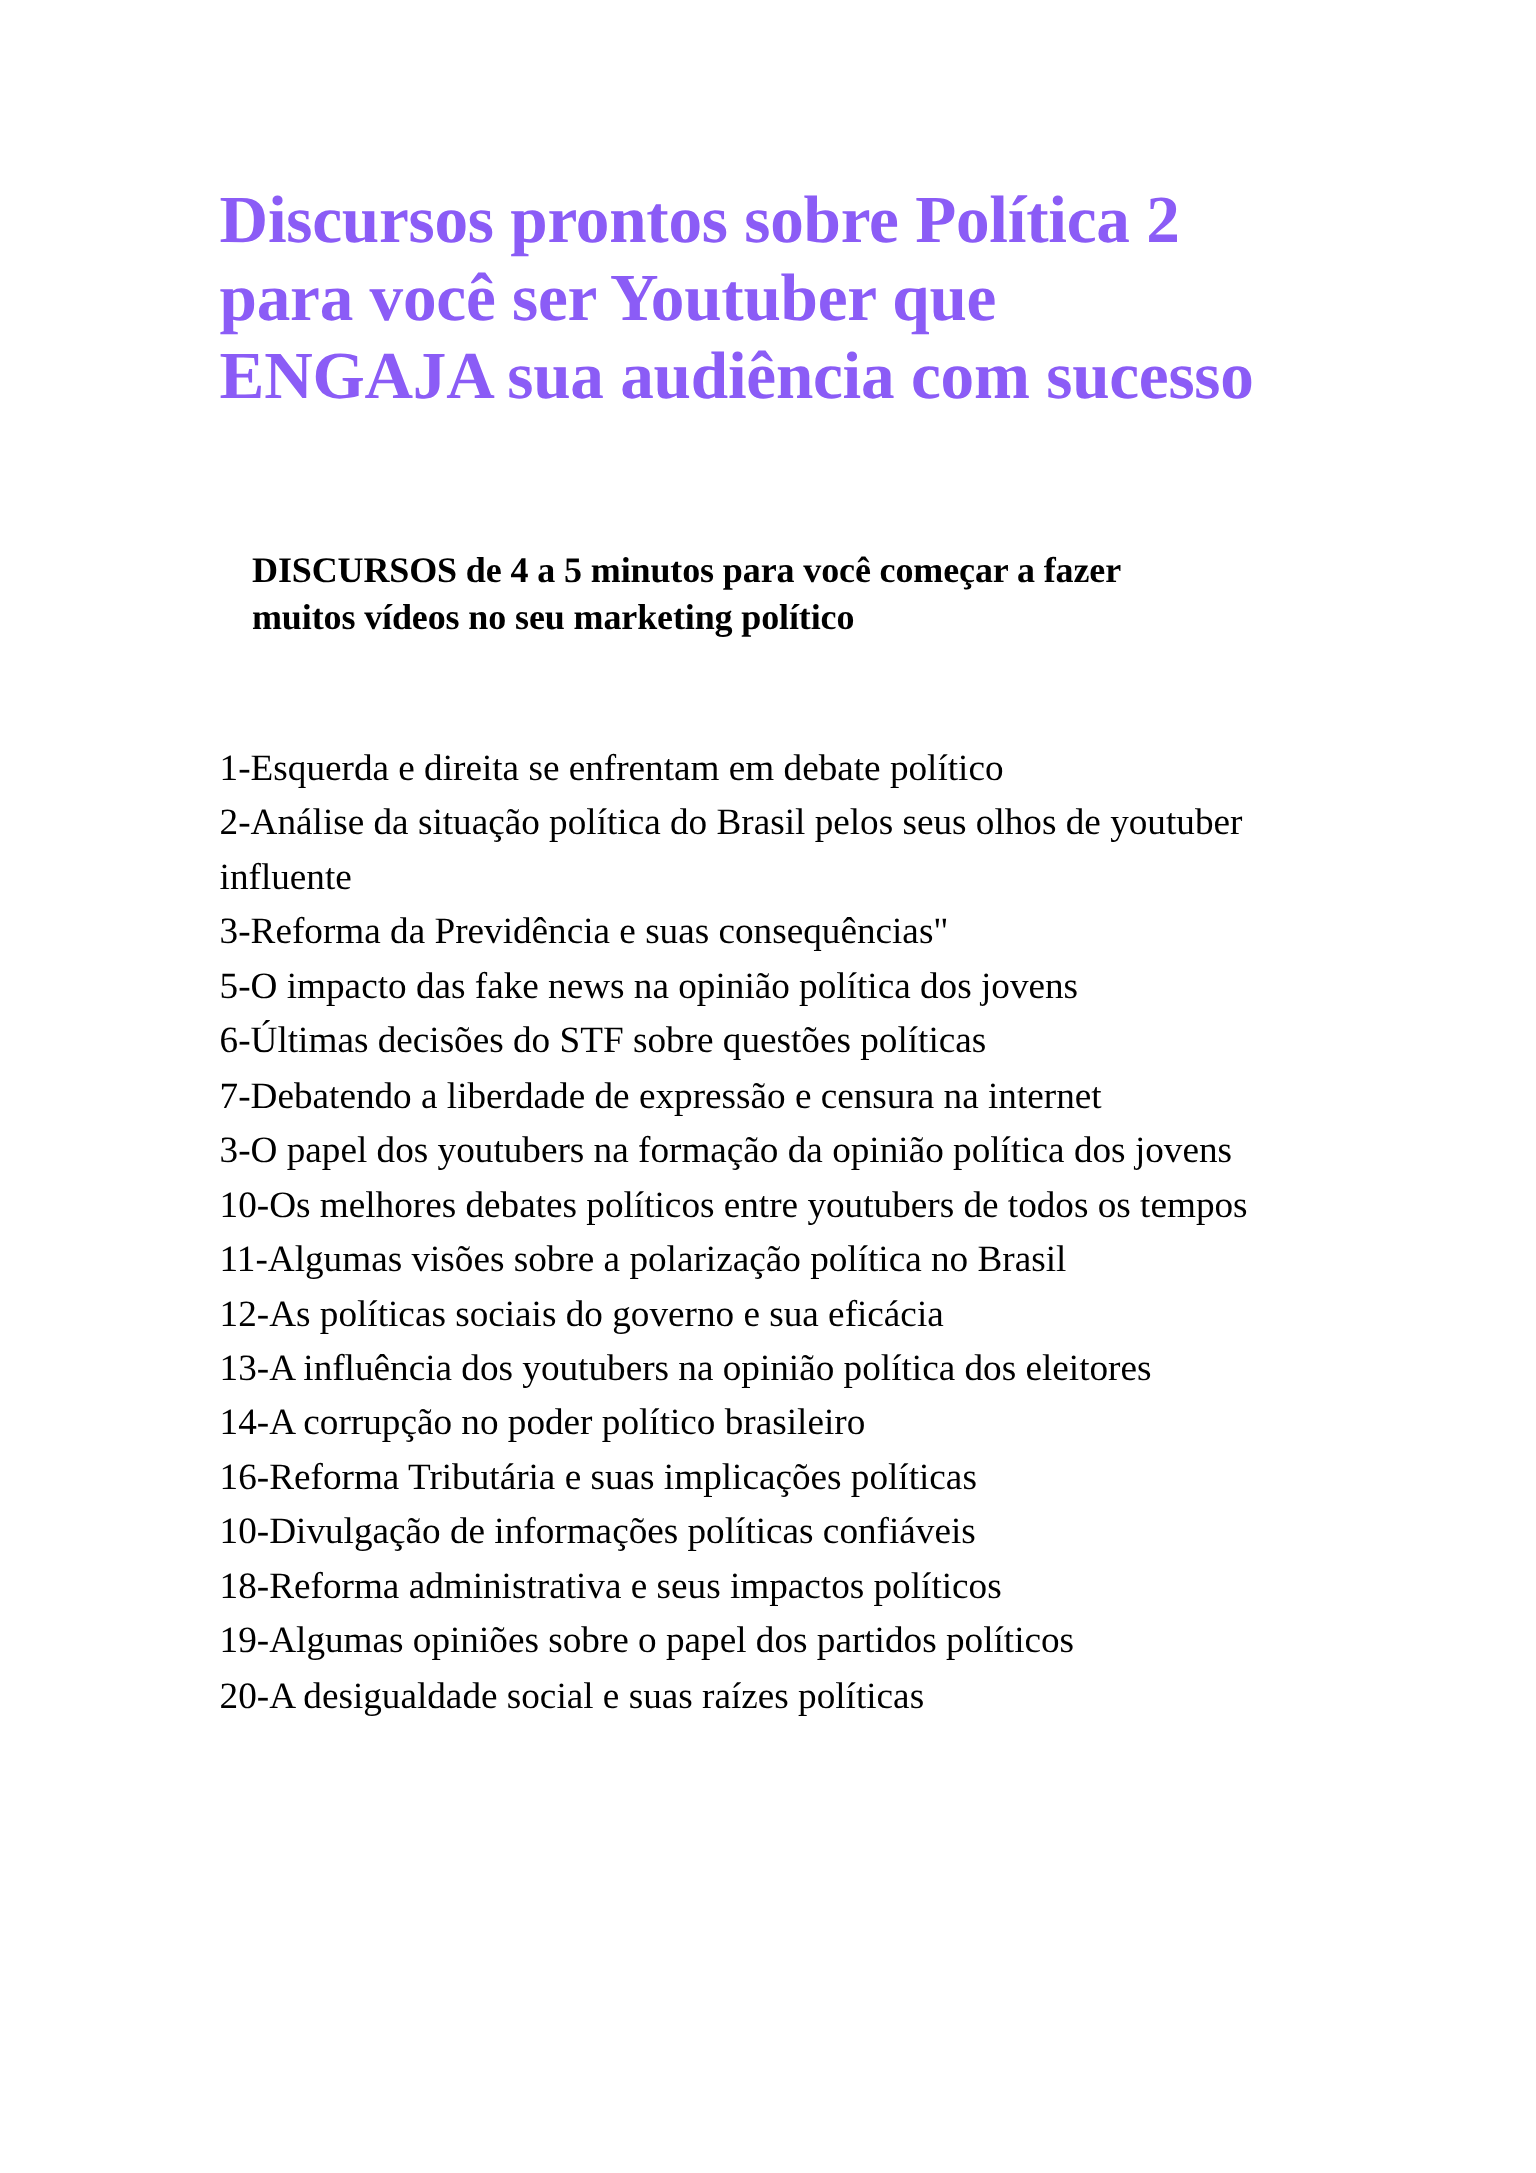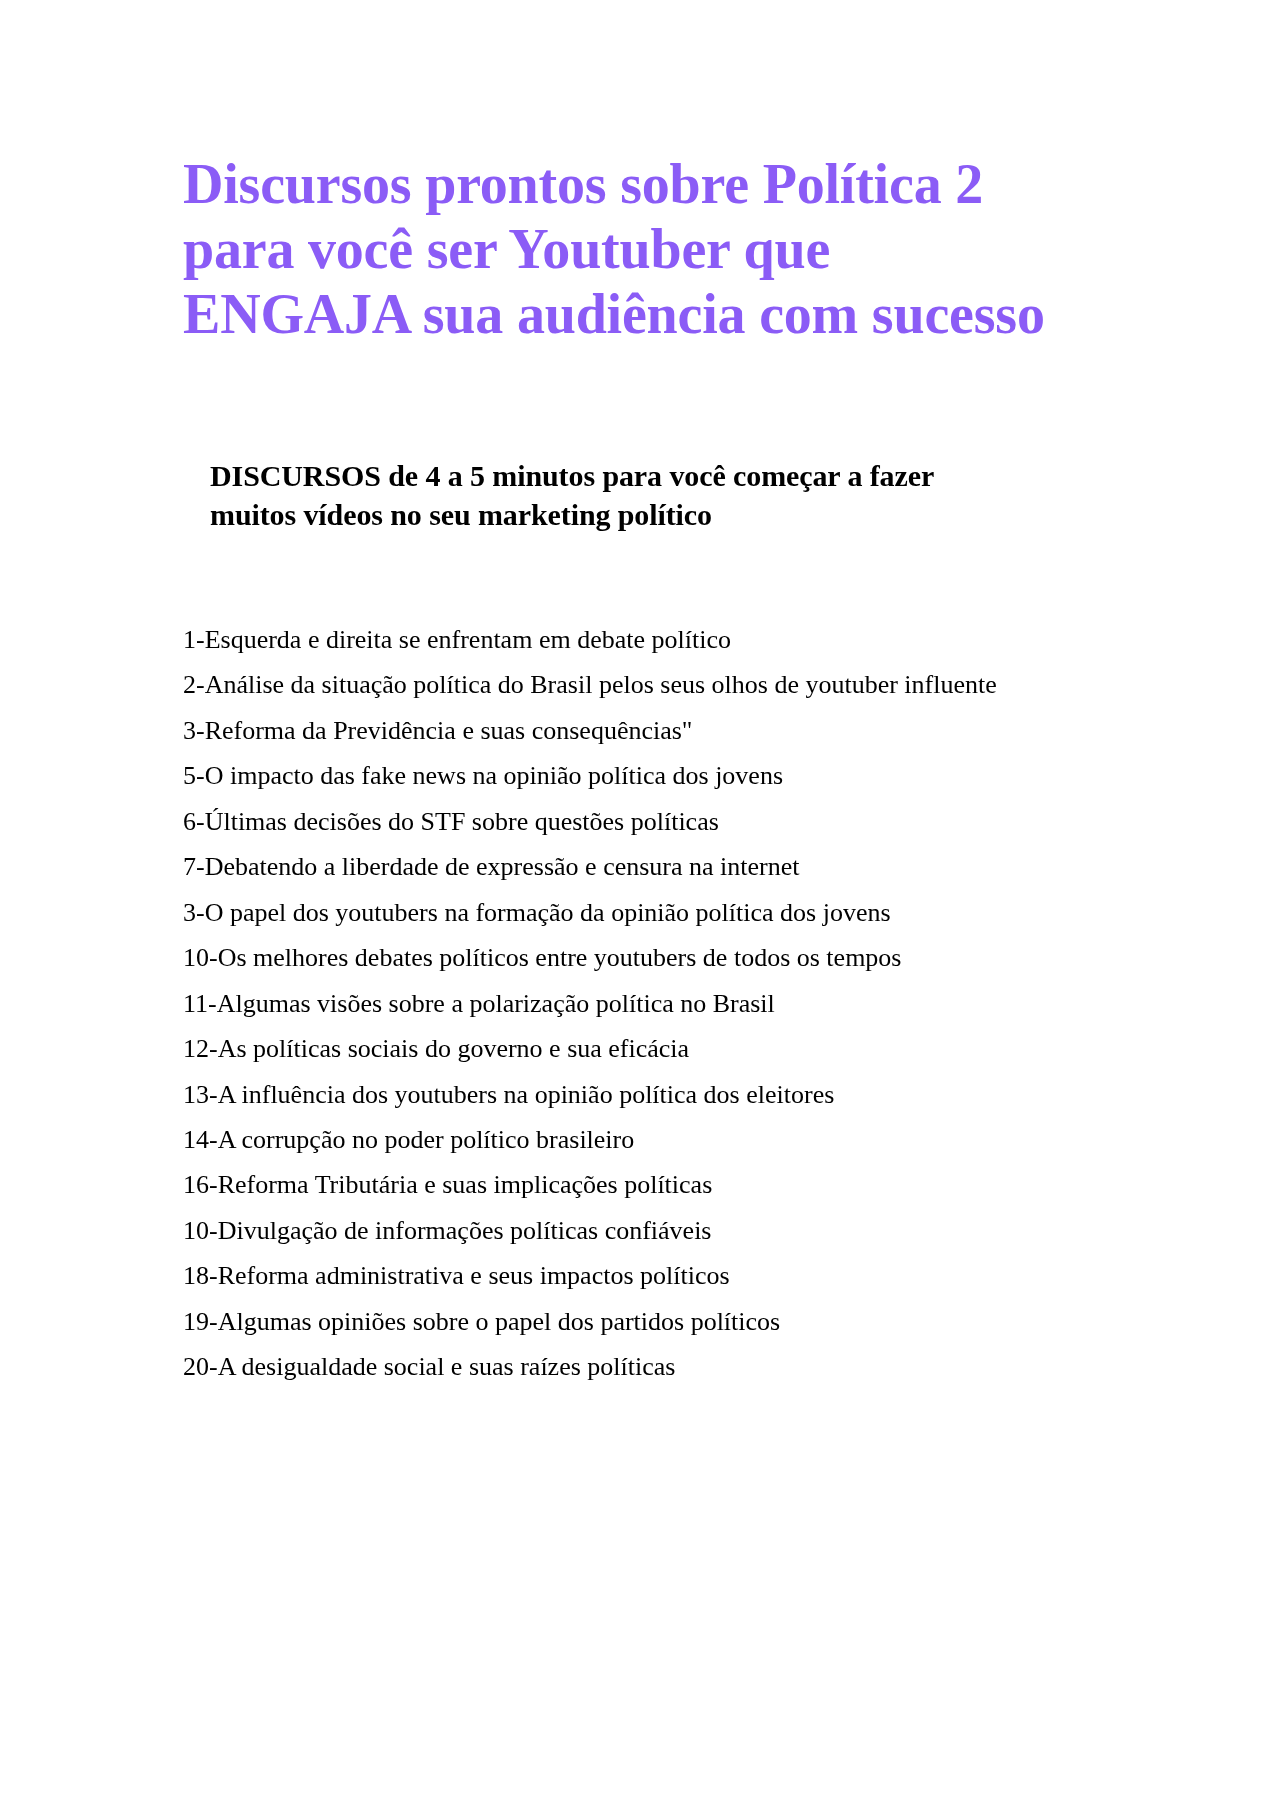--- a/index.html
+++ b/index.html
@@ -47,21 +47,21 @@
     }
     .subtitle .line { display: block; white-space: nowrap; }
     .topics {
       position: absolute;
       left: 0;
       top: 617px;
       width: 905px;
       margin: 0;
       padding: 0;
       list-style: none;
-      font-size: 26px;
+      font-size: 31px;
       line-height: 45.45px;
     }
     .topics li {
       margin: 0;
       padding: 0;
     }
   </style>
 </head>
 <body>
 

